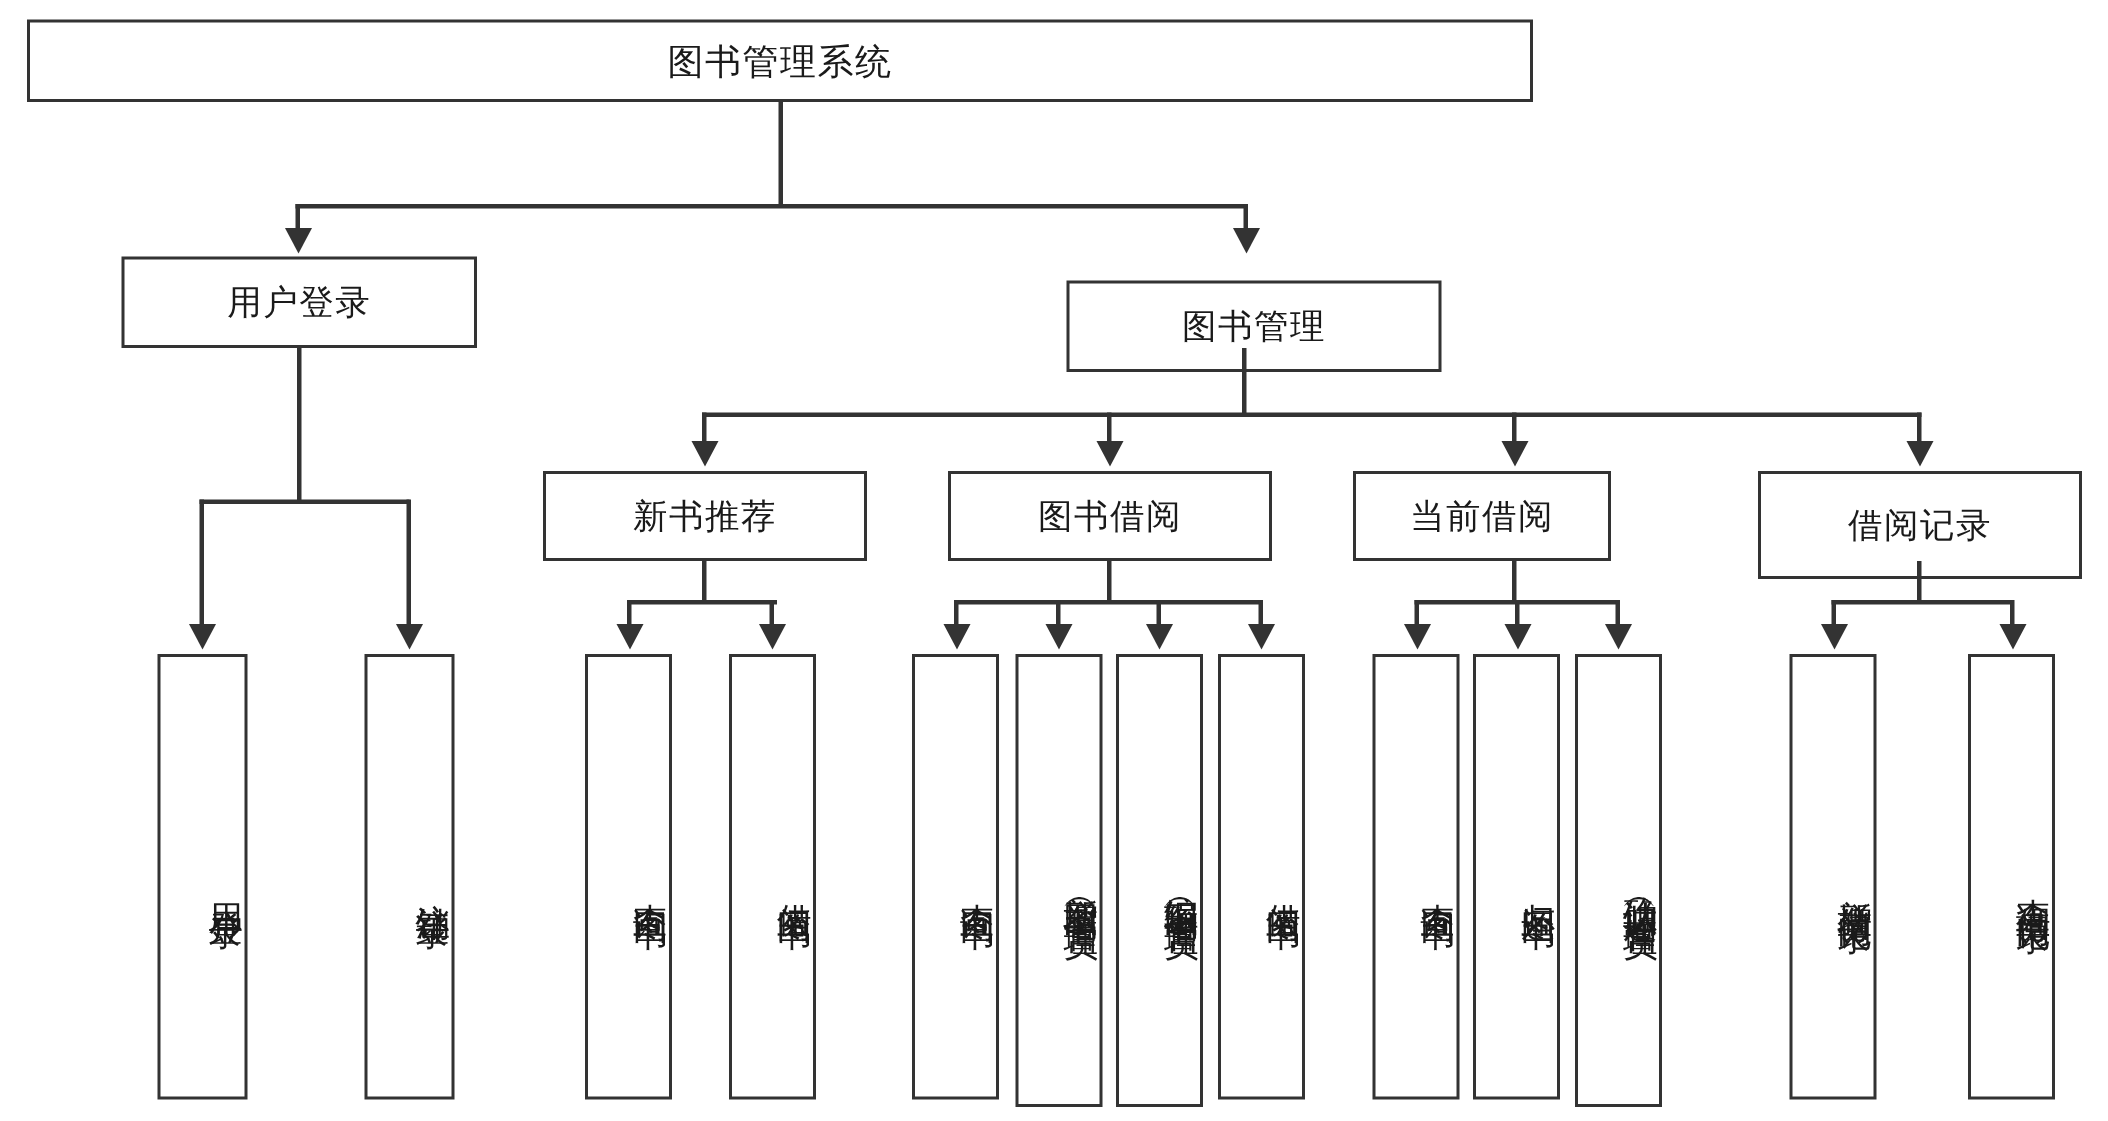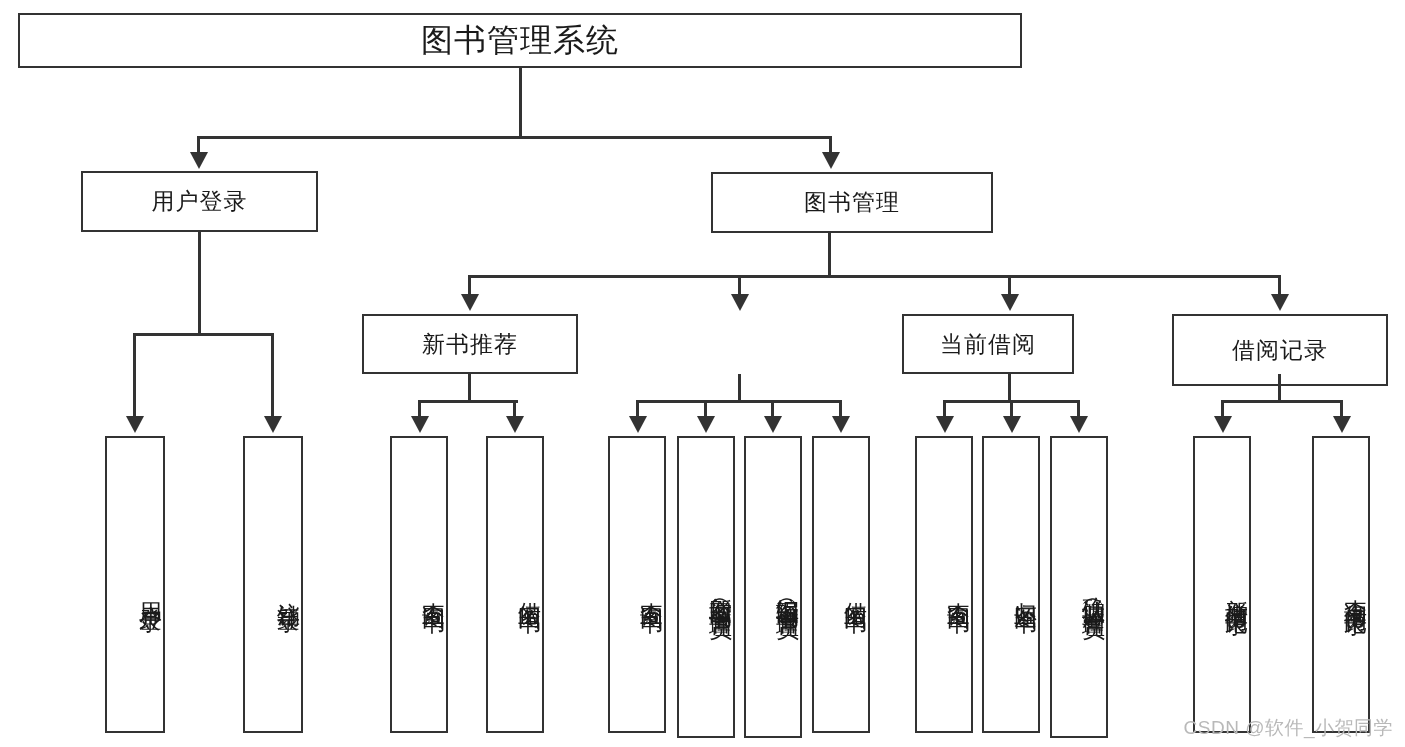--- a/index.html
+++ b/index.html
@@ -35,21 +35,21 @@
     writing-mode: vertical-rl;
     text-orientation: upright;
     font-size: 23px;
     letter-spacing: 3px;
     padding-top: 10px;
     align-items: flex-start;
     justify-content: center;
     line-height: 1.05;
   }
   .node.root {
-    font-size: 32px;
+    font-size: 24px;
   }
   .conn {
     position: absolute;
     background: #333333;
   }
   .conn.v { width: 3px; }
   .conn.h { height: 3px; }
   .arrow {
     position: absolute;
     width: 0;
@@ -78,21 +78,21 @@
   <div class="conn v" style="left:519px; top:68px; width:3px; height:70px;"></div>
 
   <div class="conn h" style="left:197px; top:136px; width:635px; height:3px;"></div>
 
   <div class="conn v" style="left:197px; top:136px; width:3px; height:19px;"></div>
   <div class="arrow" style="left:190px; top:152px;"></div>
   <div class="conn v" style="left:829px; top:136px; width:3px; height:19px;"></div>
   <div class="arrow" style="left:822px; top:152px;"></div>
 
   <div class="node horizontal" style="left:81px; top:171px; width:237px; height:61px;">用户登录</div>
-  <div class="node horizontal" style="left:711px; top:172px; width:282px; height:61px;text-align:center;">图书管理</div>
+  <div class="node horizontal" style="left:711px; top:187px; width:250px; height:61px;text-align:center;">图书管理</div>
 
   <div class="conn v" style="left:198px; top:232px; width:3px; height:103px;"></div>
   <div class="conn h" style="left:133px; top:333px; width:140px; height:3px;"></div>
   <div class="conn v" style="left:133px; top:333px; width:3px; height:85px;"></div>
   <div class="arrow" style="left:126px; top:416px;"></div>
   <div class="conn v" style="left:271px; top:333px; width:3px; height:85px;"></div>
   <div class="arrow" style="left:264px; top:416px;"></div>
 
   <div class="node vertical" style="left:105px; top:436px; width:60px; height:297px;">用户登录</div>
   <div class="node vertical" style="left:243px; top:436px; width:60px; height:297px;">注销登录</div>
@@ -106,20 +106,21 @@
   <div class="conn v" style="left:738px; top:275px; width:3px; height:22px;"></div>
   <div class="arrow" style="left:731px; top:294px;"></div>
 
   <div class="conn v" style="left:1008px; top:275px; width:3px; height:22px;"></div>
   <div class="arrow" style="left:1001px; top:294px;"></div>
 
   <div class="conn v" style="left:1278px; top:275px; width:3px; height:22px;"></div>
   <div class="arrow" style="left:1271px; top:294px;"></div>
 
   <div class="node horizontal" style="left:362px; top:314px; width:216px; height:60px;">新书推荐</div>
+  <div class="node horizontal" style="left:632px; top:314px; width:216px; height:60px;">图书借阅</div>
   <div class="node horizontal" style="left:902px; top:314px; width:172px; height:60px;">当前借阅</div>
   <div class="node horizontal" style="left:1172px; top:314px; width:216px; height:72px;">借阅记录</div>
 
   <div class="conn v" style="left:468px; top:374px; width:3px; height:28px;"></div>
   <div class="conn h" style="left:418px; top:400px; width:100px; height:3px;"></div>
   <div class="conn v" style="left:418px; top:400px; width:3px; height:18px;"></div>
   <div class="arrow" style="left:411px; top:416px;"></div>
   <div class="conn v" style="left:513px; top:400px; width:3px; height:18px;"></div>
   <div class="arrow" style="left:506px; top:416px;"></div>
 
@@ -158,15 +159,14 @@
   <div class="conn v" style="left:1278px; top:374px; width:3px; height:28px;"></div>
   <div class="conn h" style="left:1221px; top:400px; width:121px; height:3px;"></div>
   <div class="conn v" style="left:1221px; top:400px; width:3px; height:18px;"></div>
   <div class="arrow" style="left:1214px; top:416px;"></div>
   <div class="conn v" style="left:1340px; top:400px; width:3px; height:18px;"></div>
   <div class="arrow" style="left:1333px; top:416px;"></div>
 
   <div class="node vertical" style="left:1193px; top:436px; width:58px; height:297px;">新增借阅记录</div>
   <div class="node vertical" style="left:1312px; top:436px; width:58px; height:297px;">查询借阅记录</div>
 
-  <div id="watermark">CSDN @软件_小贺同学</div>
 
 </div>
 
 </body></html>

